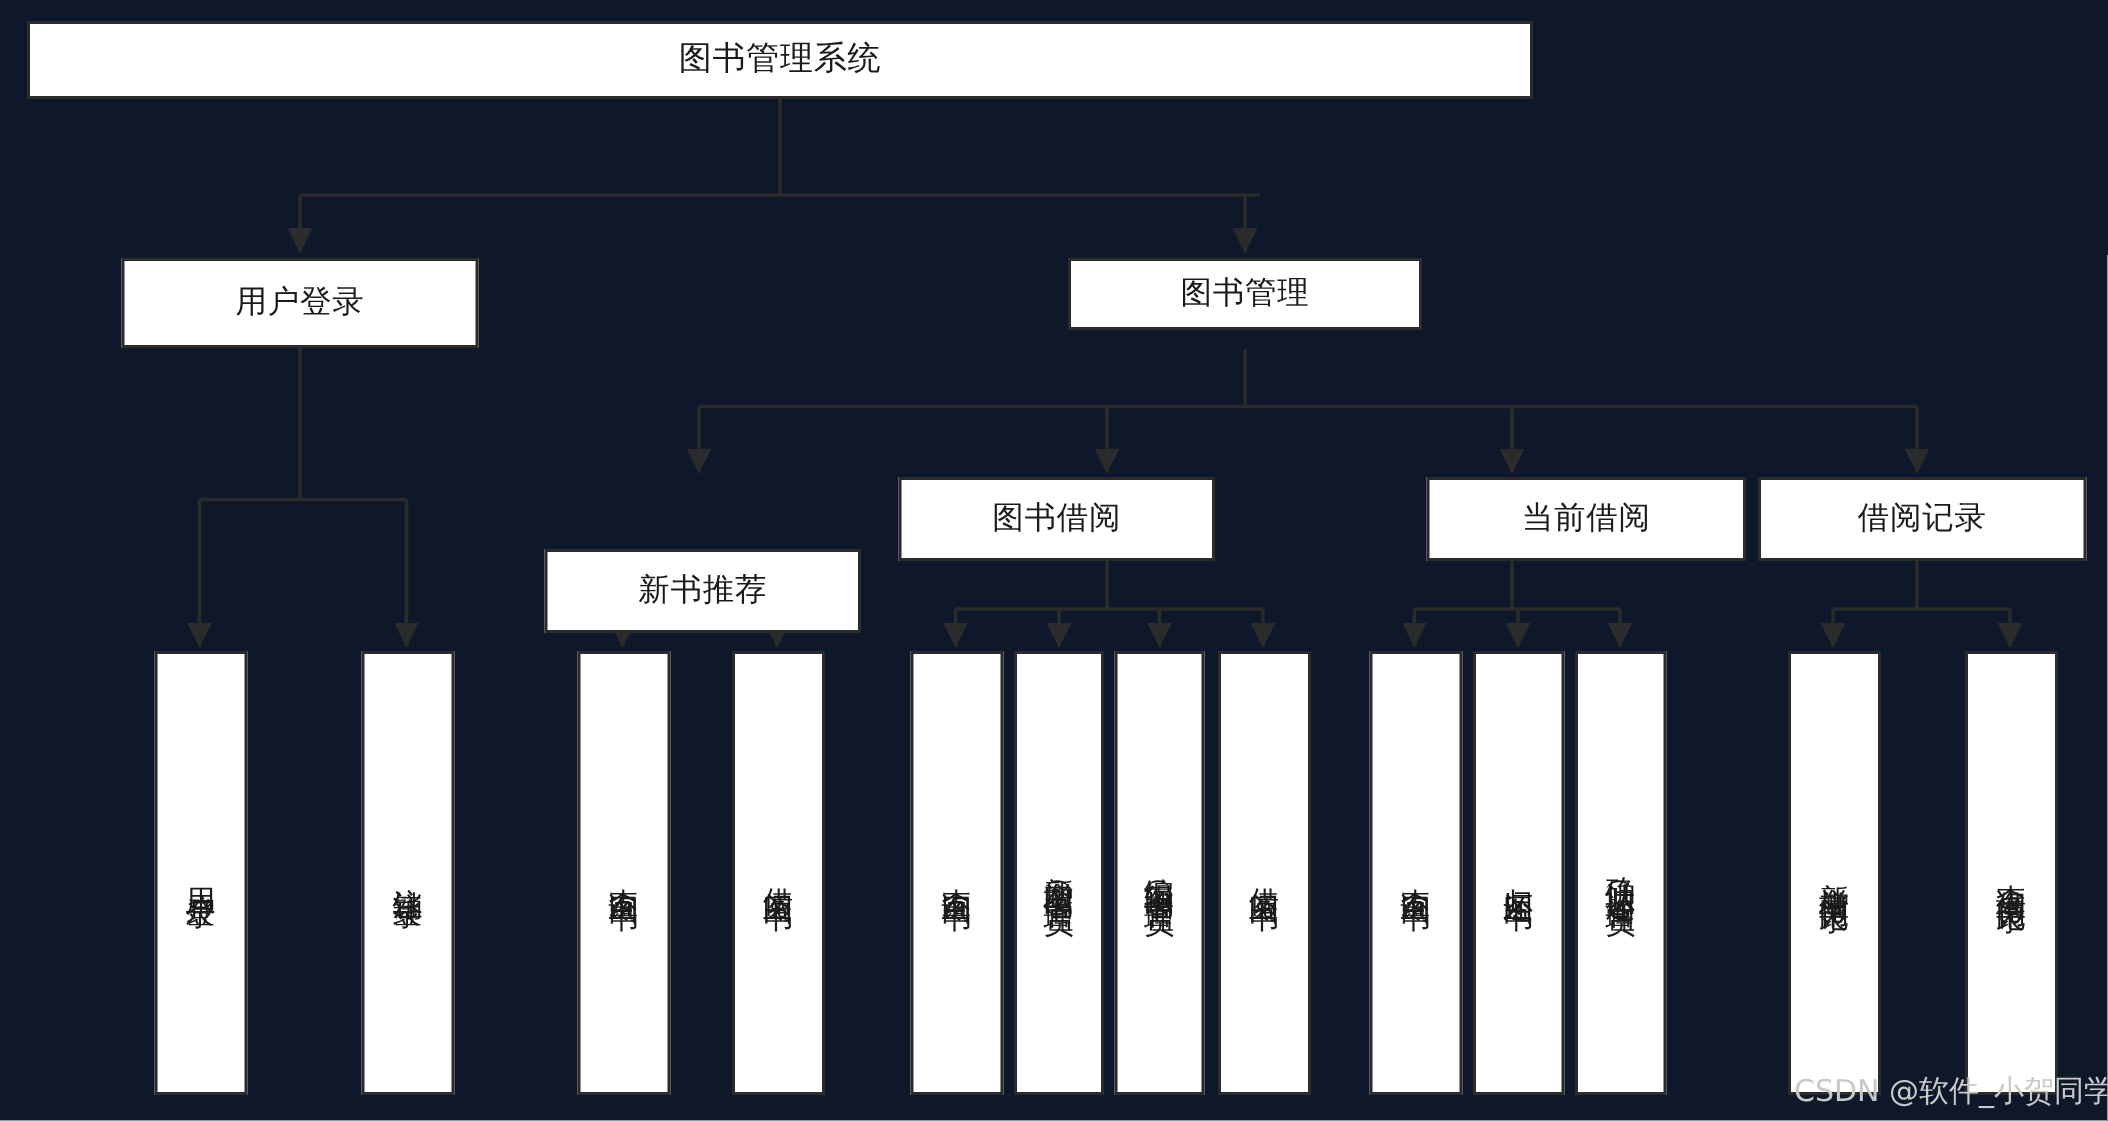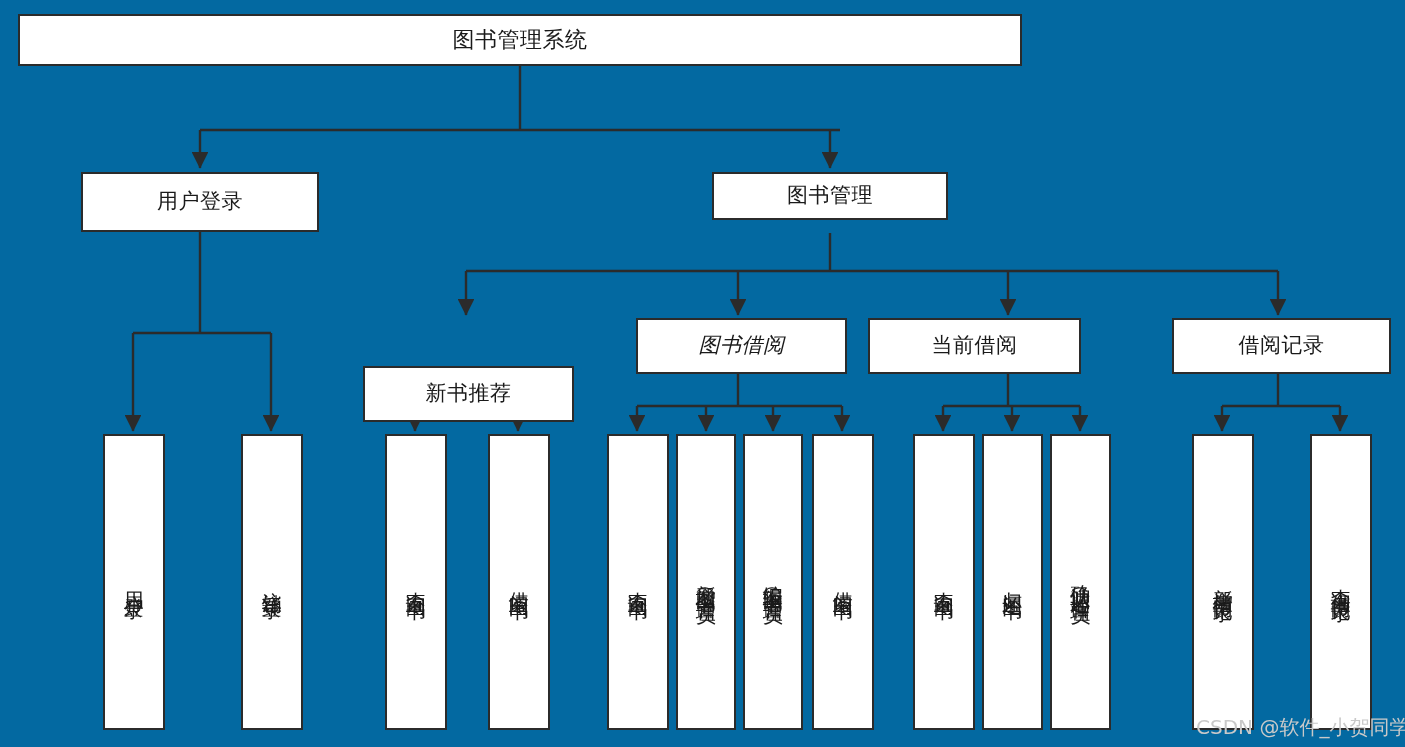--- a/index.html
+++ b/index.html
@@ -10,21 +10,21 @@
   body {
     width: 1405px;
     height: 747px;
     font-family: "DejaVu Sans", "Liberation Sans", sans-serif;
     overflow: hidden;
   }
   #diagram-root {
     position: relative;
     width: 1405px;
     height: 747px;
-    background: #0369a1;
+    background: #0f172a;
   }
   svg.diagram-canvas {
     position: absolute;
     left: 0;
     top: 0;
     width: 1405px;
     height: 747px;
   }
   .node-box {
     position: absolute;
@@ -128,24 +128,24 @@
   <div class="node-box horiz" style="left:81px; top:172px; width:238px; height:60px;">
     <span class="node-label">用户登录</span>
   </div>
   <div class="node-box horiz" style="left:712px; top:172px; width:236px; height:48px;">
     <span class="node-label">图书管理</span>
   </div>
 
   <div class="node-box horiz" style="left:363px; top:318px; width:211px; height:56px;margin-top:48px;">
     <span class="node-label">新书推荐</span>
   </div>
-  <div class="node-box horiz" style="left:636px; top:318px; width:211px; height:56px;font-style:italic;">
+  <div class="node-box horiz" style="left:599px; top:318px; width:211px; height:56px;">
     <span class="node-label">图书借阅</span>
   </div>
-  <div class="node-box horiz" style="left:868px; top:318px; width:213px; height:56px;">
+  <div class="node-box horiz" style="left:951px; top:318px; width:213px; height:56px;">
     <span class="node-label">当前借阅</span>
   </div>
   <div class="node-box horiz" style="left:1172px; top:318px; width:219px; height:56px;">
     <span class="node-label">借阅记录</span>
   </div>
 
   <div class="node-box vert" style="left:103px; top:434px; width:62px; height:296px;">
     <span class="node-label">用户登录</span>
   </div>
   <div class="node-box vert" style="left:241px; top:434px; width:62px; height:296px;">

